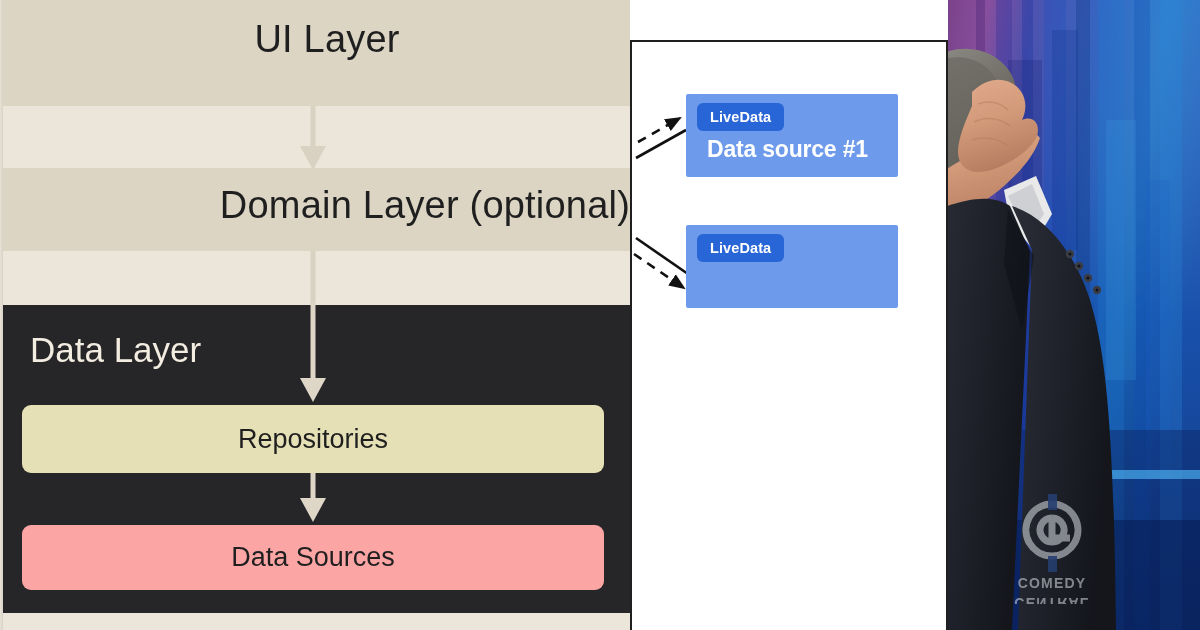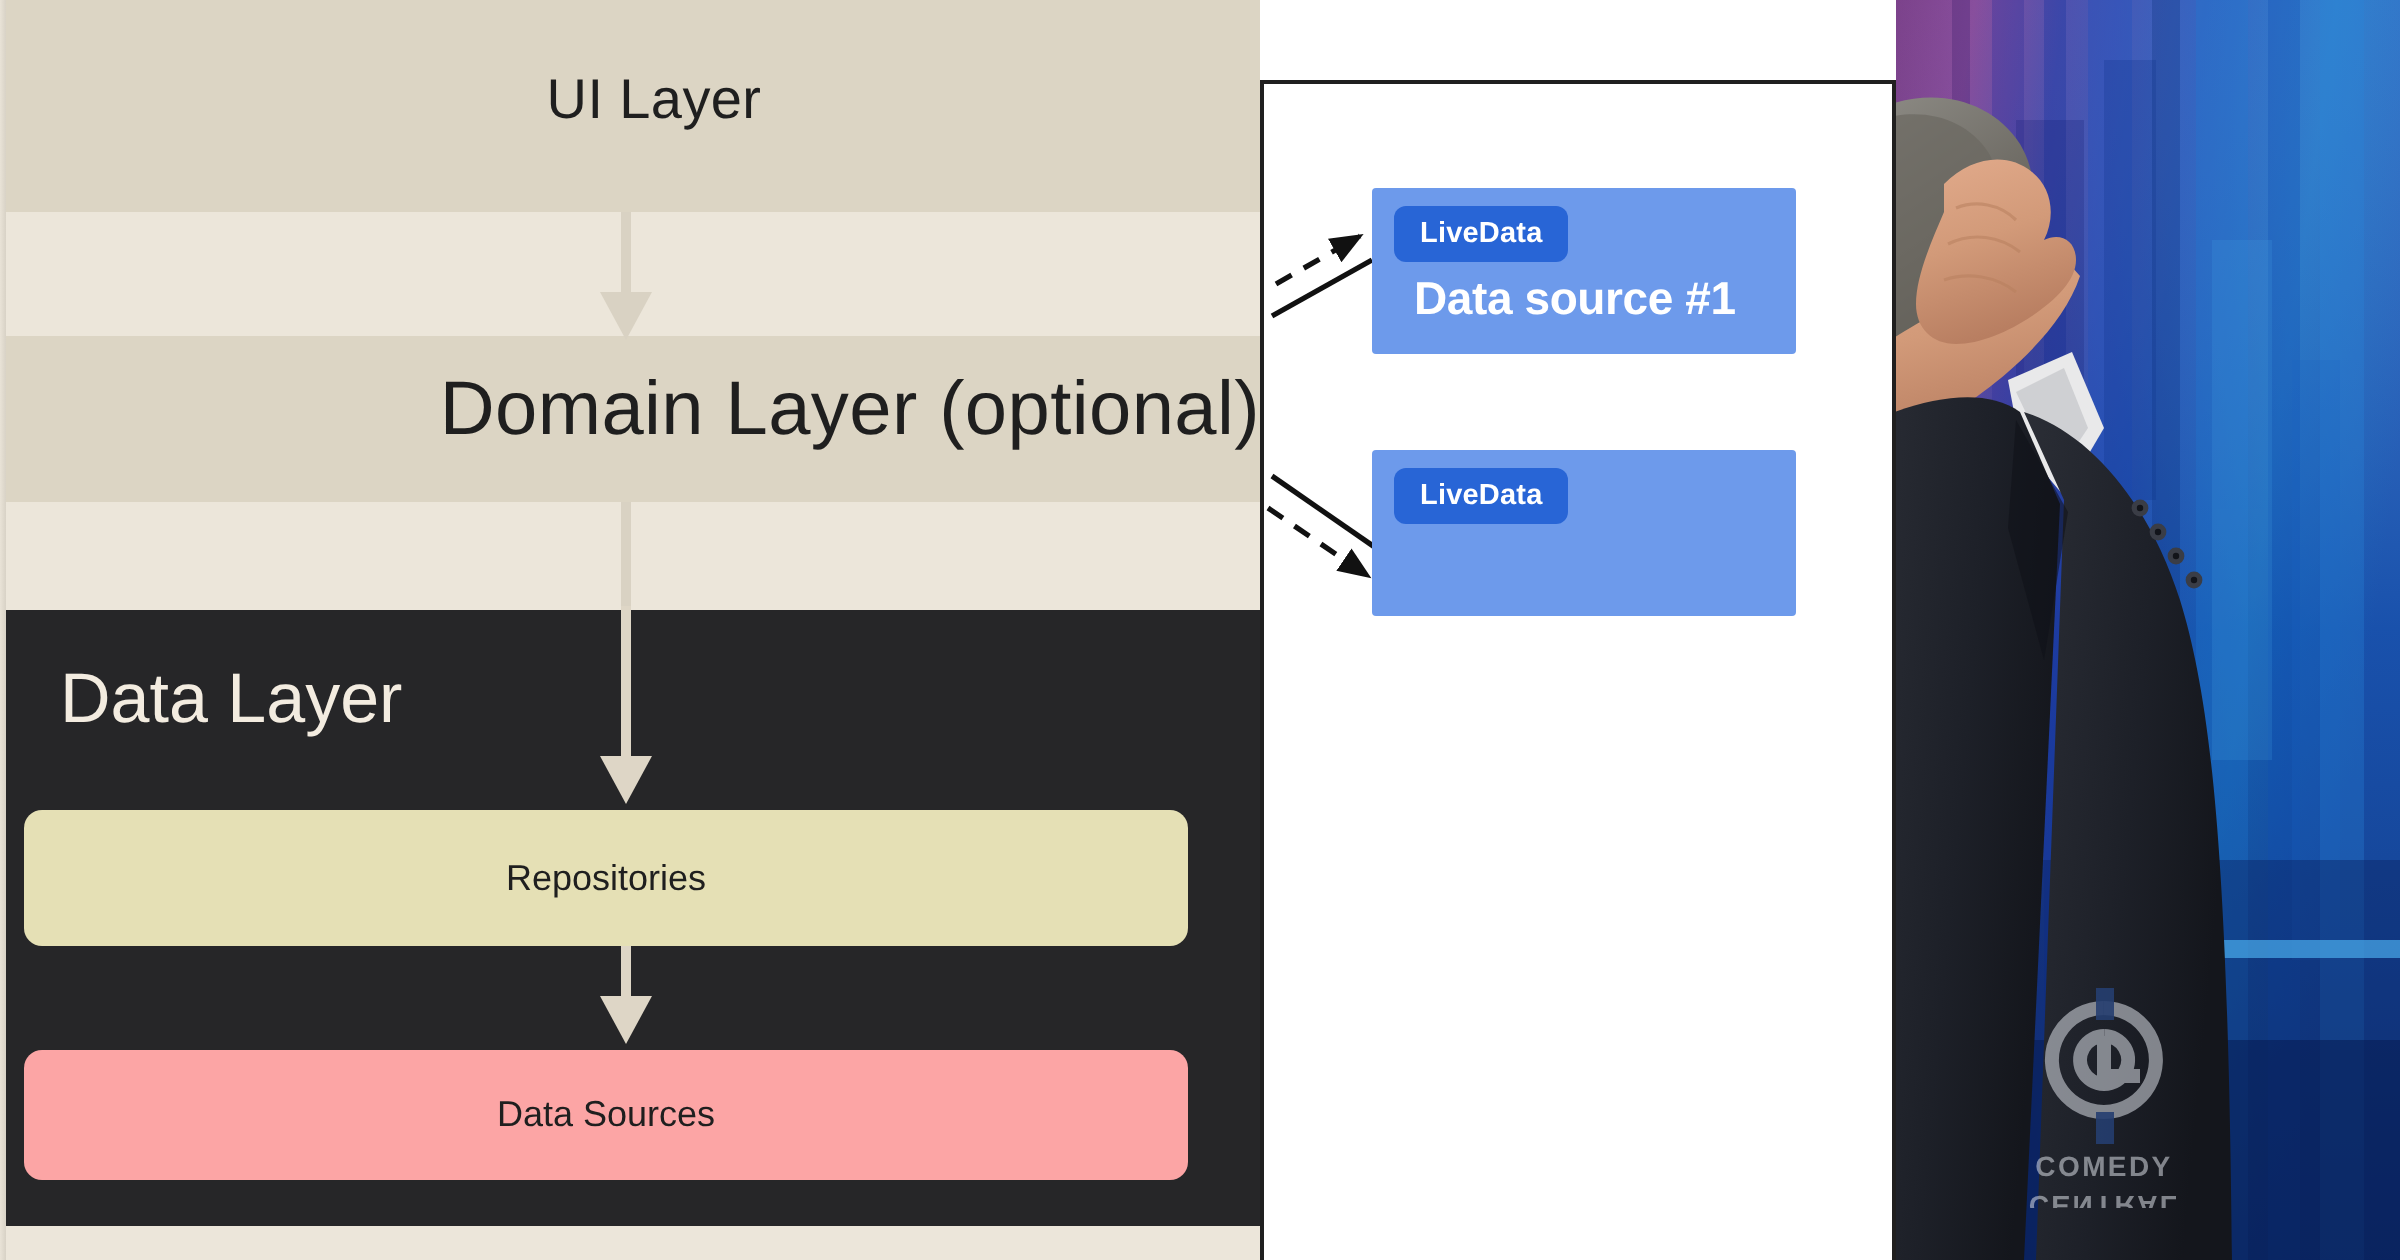--- a/index.html
+++ b/index.html
@@ -16,32 +16,32 @@
   .band-gap1    { top:106px; height:62px;  background:#ece6da; }
   .band-domain  { top:168px; height:83px;  background:#dcd5c4; }
   .band-gap2    { top:251px; height:54px;  background:#ece6da; }
   .band-data    { top:305px; height:308px; background:#262628; }
   .band-bottom  { top:613px; height:17px;  background:#ece6da; }
 
   .band-label {
     position:absolute; width:630px; text-align:center;
     color:#1f1f1f; font-weight:400; letter-spacing:0.2px;
   }
-  .lbl-ui     { top:34px;  font-size:28px;padding-left:24px; }
+  .lbl-ui     { top:18px;  font-size:38px;padding-left:24px; }
   .lbl-domain { top:184px; font-size:38px;text-align:right; }
 
   .lbl-data {
     position:absolute; left:30px; top:330px;
     font-size:35px; color:#f3ece0; font-weight:400; text-align:left; width:auto;
   }
 
   .box {
-    position:absolute; left:12px; width:582px; border-radius:9px;
+    position:absolute; left:22px; width:582px; border-radius:9px;
     display:flex; align-items:center; justify-content:center;
-    font-size:18px; color:#1f1f1f; font-weight:400;
+    font-size:27px; color:#1f1f1f; font-weight:400;
   }
   .box-repos   { top:405px; height:68px; background:#e5e0b5; }
   .box-sources { top:525px; height:65px; background:#fca5a5; }
 
   
   .conn { position:absolute; left:0; top:0; width:630px; height:630px; pointer-events:none; }
 
   
   .live-panel {
     position:relative; width:318px; height:630px; background:#ffffff;

